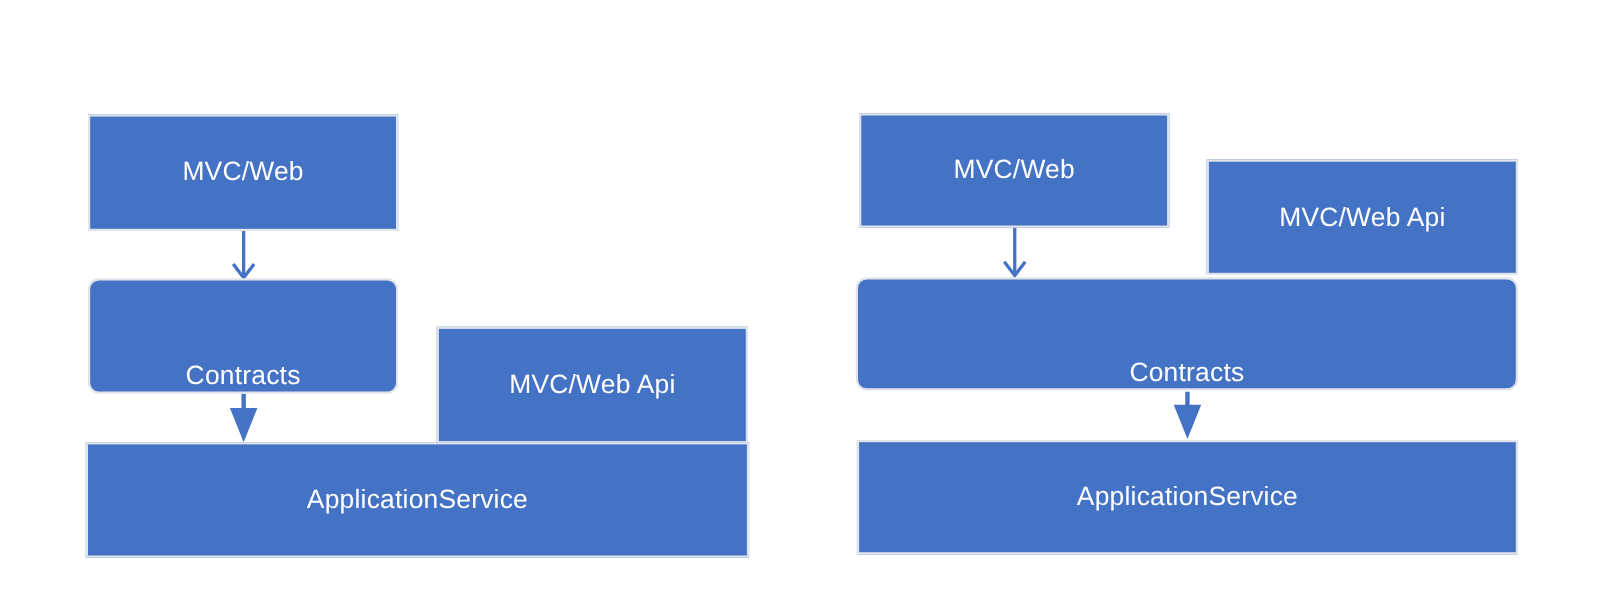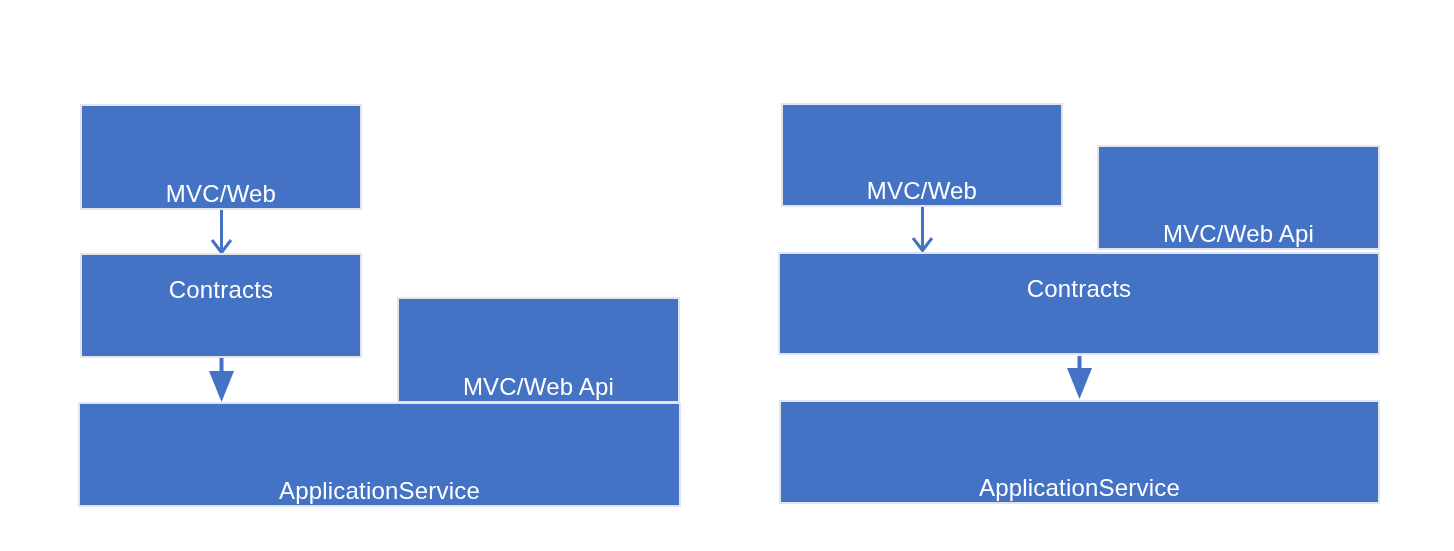--- a/index.html
+++ b/index.html
@@ -15,27 +15,28 @@
     background: #ffffff;
     overflow: hidden;
   }
   .box {
     position: absolute;
     background: #4472c4;
     border: 2px solid #e2e4ec;
     box-sizing: border-box;
     color: #ffffff;
     display: flex;
-    align-items: flex-end;
+    align-items: center;
     justify-content: center;
     font-size: 24px;
     letter-spacing: 0.2px;
   }
   .box.text-upper {
-    align-items: flex-start;
+    align-items: flex-end;
+    border-radius: 10px;
   }
   .box.text-upper .label {
     margin-top: 21px;
   }
   .arrow {
     position: absolute;
   }
   
   .l-mvcweb      { left: 80px;  top: 104px; width: 282px; height: 106px; }
   .l-contracts   { left: 80px;  top: 253px; width: 282px; height: 105px; }

